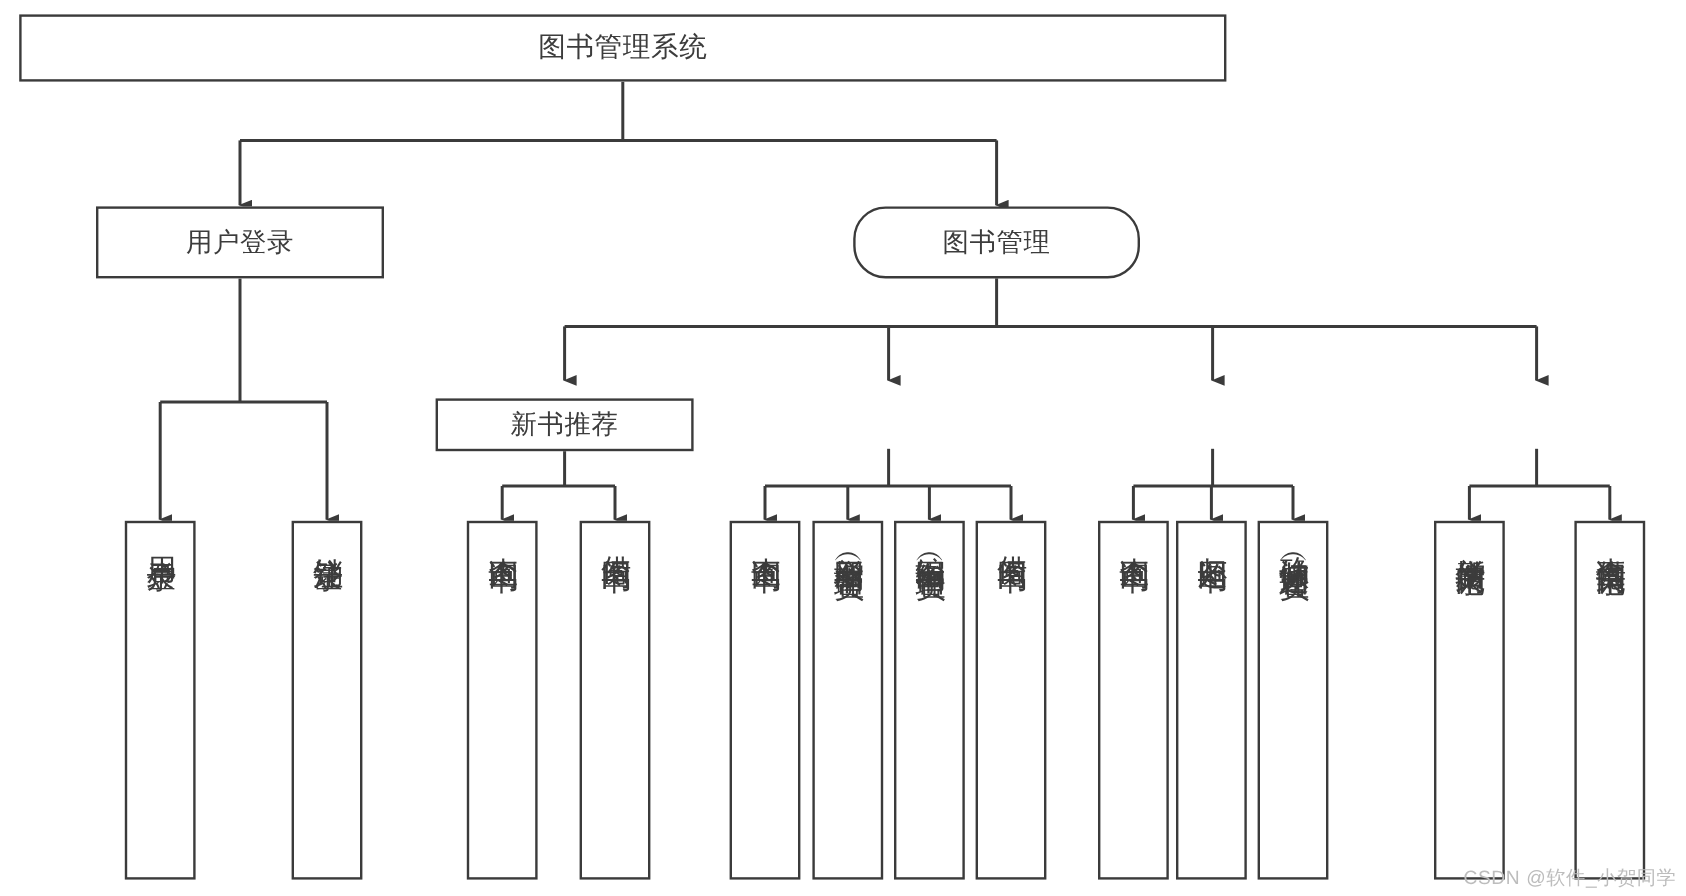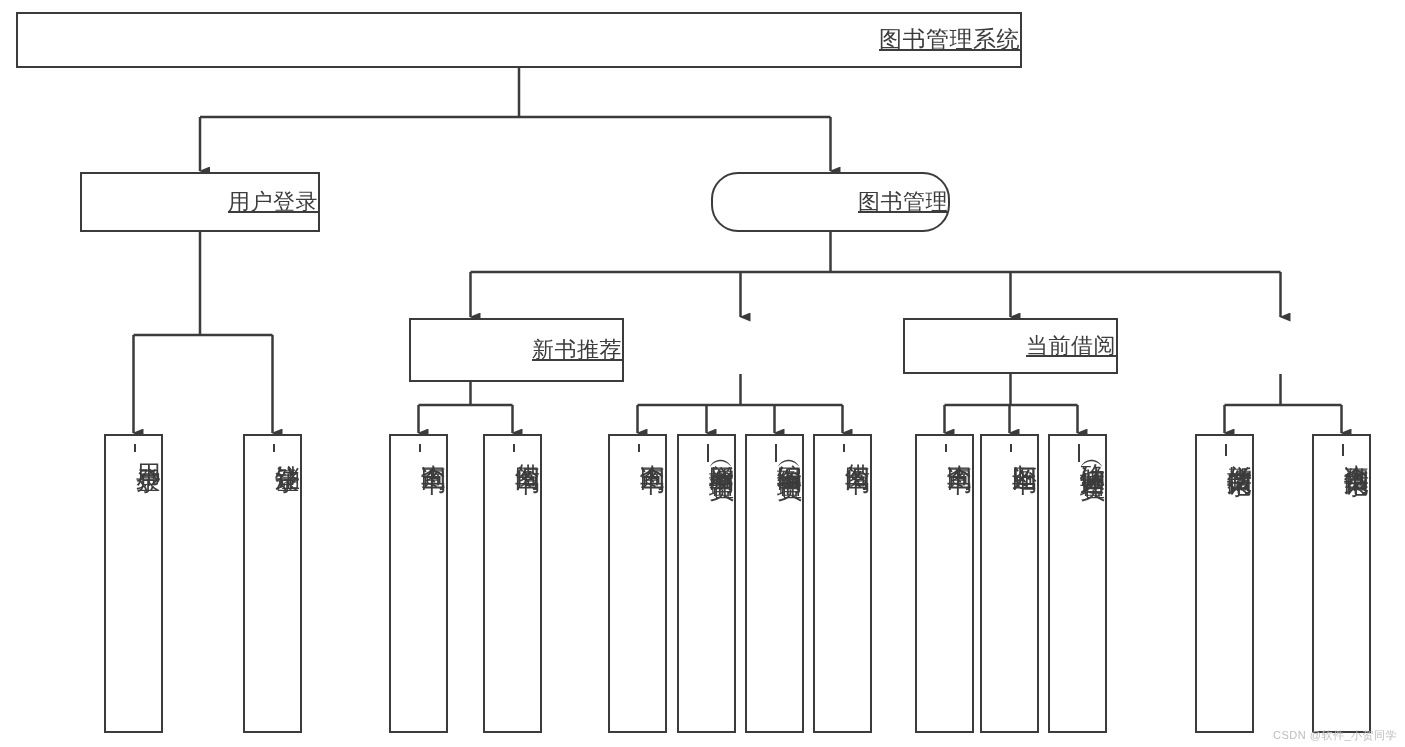--- a/index.html
+++ b/index.html
@@ -26,24 +26,23 @@
     height: 747px;
     pointer-events: none;
   }
   .node {
     position: absolute;
     box-sizing: border-box;
     background: #ffffff;
     border: 2px solid #3b3b3b;
     display: flex;
     align-items: center;
-    justify-content: flex-end;
+    justify-content: center;
     color: #3c3c3c;
     z-index: 2;
-    text-decoration: underline;
   }
   .node-label {
     display: block;
     text-align: center;
     line-height: 1.12;
     letter-spacing: 0.5px;
     color: #3c3c3c;
     white-space: pre;
   }
   .node.horiz .node-label {
@@ -61,21 +60,21 @@
     text-orientation: upright;
     font-size: 25px;
     line-height: 1.0;
     letter-spacing: 2px;
     white-space: nowrap;
   }
   .watermark {
     position: absolute;
     right: 8px;
     bottom: 4px;
-    font-size: 11px;
+    font-size: 16px;
     color: #bdbdbd;
     letter-spacing: 0.5px;
     z-index: 5;
     white-space: nowrap;
     font-family: "Liberation Sans", "DejaVu Sans", sans-serif;
   }
 </style>
 </head>
 <body>
 
@@ -129,28 +128,25 @@
   </div>
 
   <div class="node horiz" style="left: 80px; top: 172px; width: 240px; height: 60px;">
     <span class="node-label">用户登录</span>
   </div>
 
   <div class="node horiz" style="left: 711px; top: 172px; width: 239px; height: 60px; border-radius: 27px;">
     <span class="node-label">图书管理</span>
   </div>
 
-  <div class="node horiz" style="left: 363px; top: 318px; width: 215px; height: 64px; margin-left: 46px;">
+  <div class="node horiz" style="left: 363px; top: 332px; width: 215px; height: 44px;">
     <span class="node-label">新书推荐</span>
   </div>
 
 
-  <div class="node horiz" style="left: 903px; top: 318px; width: 215px; height: 56px;">
-    <span class="node-label">当前借阅</span>
-  </div>
 
 
   <div class="node vert" style="left: 104px; top: 434px; width: 59px; height: 299px;">
     <span class="node-label">用户登录</span>
   </div>
 
   <div class="node vert" style="left: 243px; top: 434px; width: 59px; height: 299px;">
     <span class="node-label">注销登录</span>
   </div>
 

